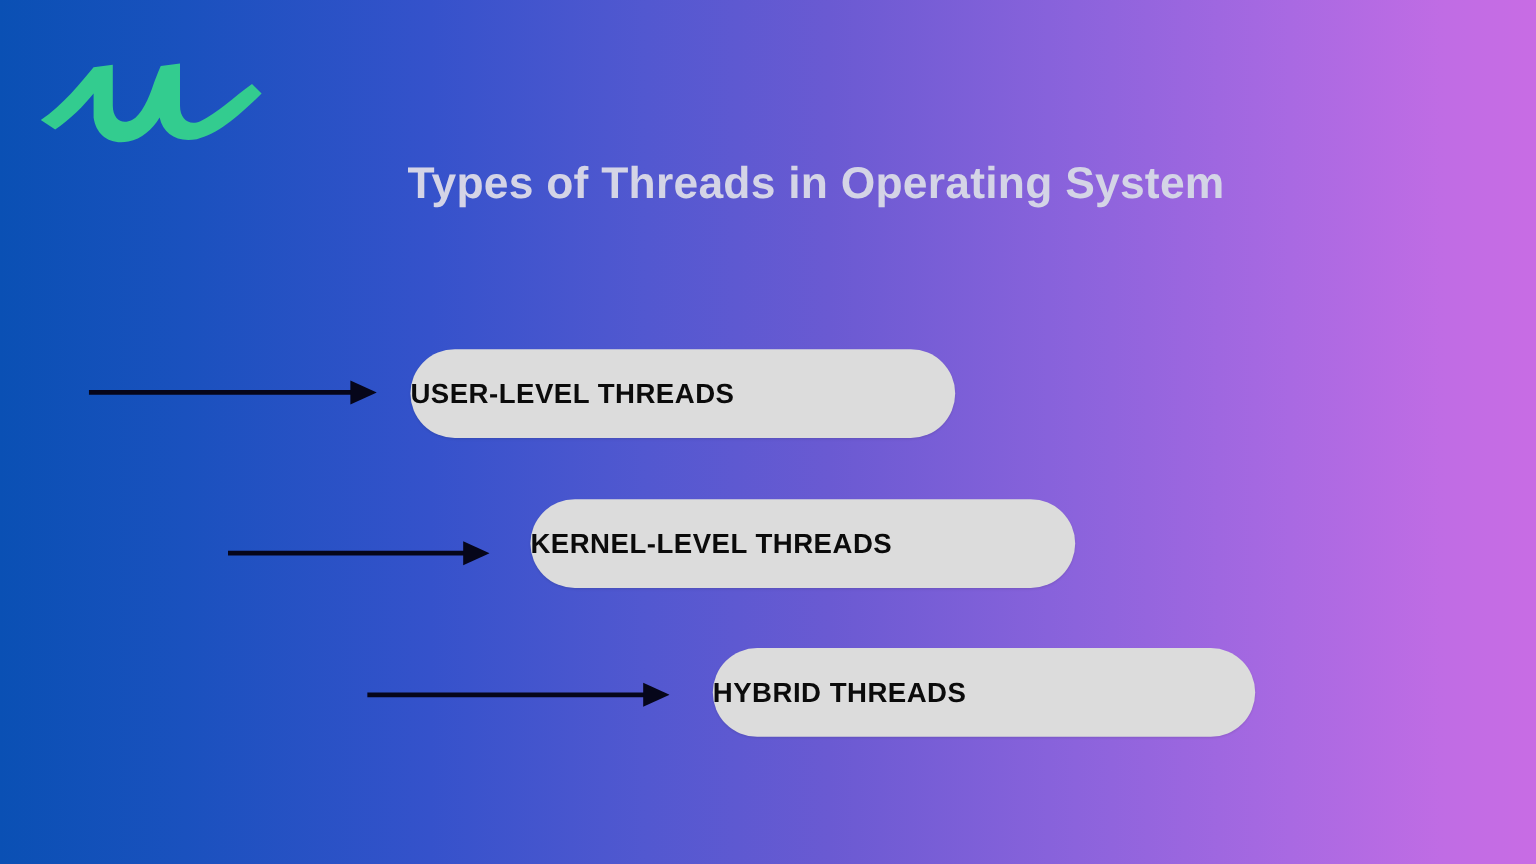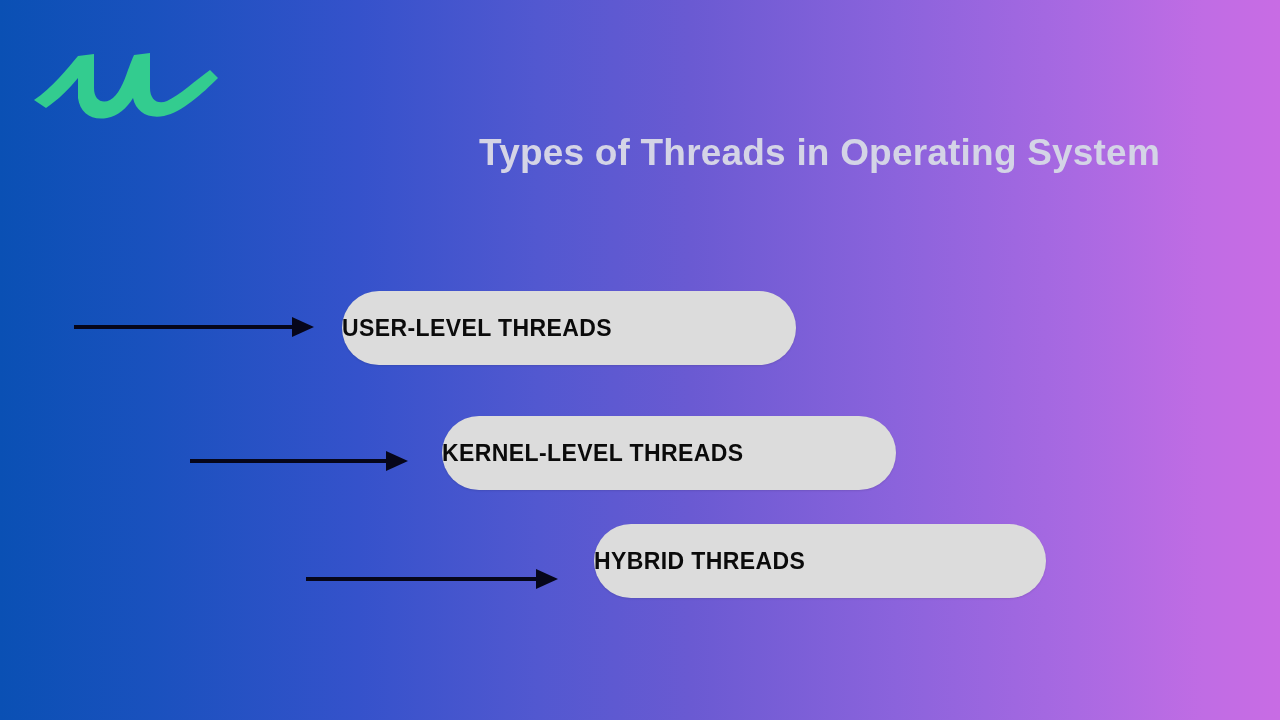--- a/index.html
+++ b/index.html
@@ -33,21 +33,21 @@
     width: 200px;
     height: 76px;
   }
 
   
   #title {
     position: absolute;
     left: 200px;
     top: 132px;
     width: 960px;
-    text-align: right;
+    text-align: center;
     font-size: 37px;
     font-weight: bold;
     letter-spacing: 0.2px;
     color: #d4d4e6;
     white-space: nowrap;
     font-family: "Liberation Sans", sans-serif;
   }
 
   
   .pill {
@@ -61,21 +61,21 @@
     font-size: 23px;
     font-weight: bold;
     letter-spacing: 0.4px;
     font-family: "Liberation Sans", sans-serif;
     box-shadow: 0 1px 2px rgba(0,0,0,0.10);
   }
   .pill-label { pointer-events: none; }
 
   #pill-0 { left: 342px; top: 291px; width: 454px; }
   #pill-1 { left: 442px; top: 416px; width: 454px; }
-  #pill-2 { left: 594px; top: 524px; width: 452px; }
+  #pill-2 { left: 594px; top: 540px; width: 452px; }
 
   
   .arrow {
     position: absolute;
     height: 24px;
   }
   #arrow-0 { left: 74px;  top: 315px; width: 240px; }
   #arrow-1 { left: 190px; top: 449px; width: 218px; }
   #arrow-2 { left: 306px; top: 567px; width: 252px; }
 </style>

